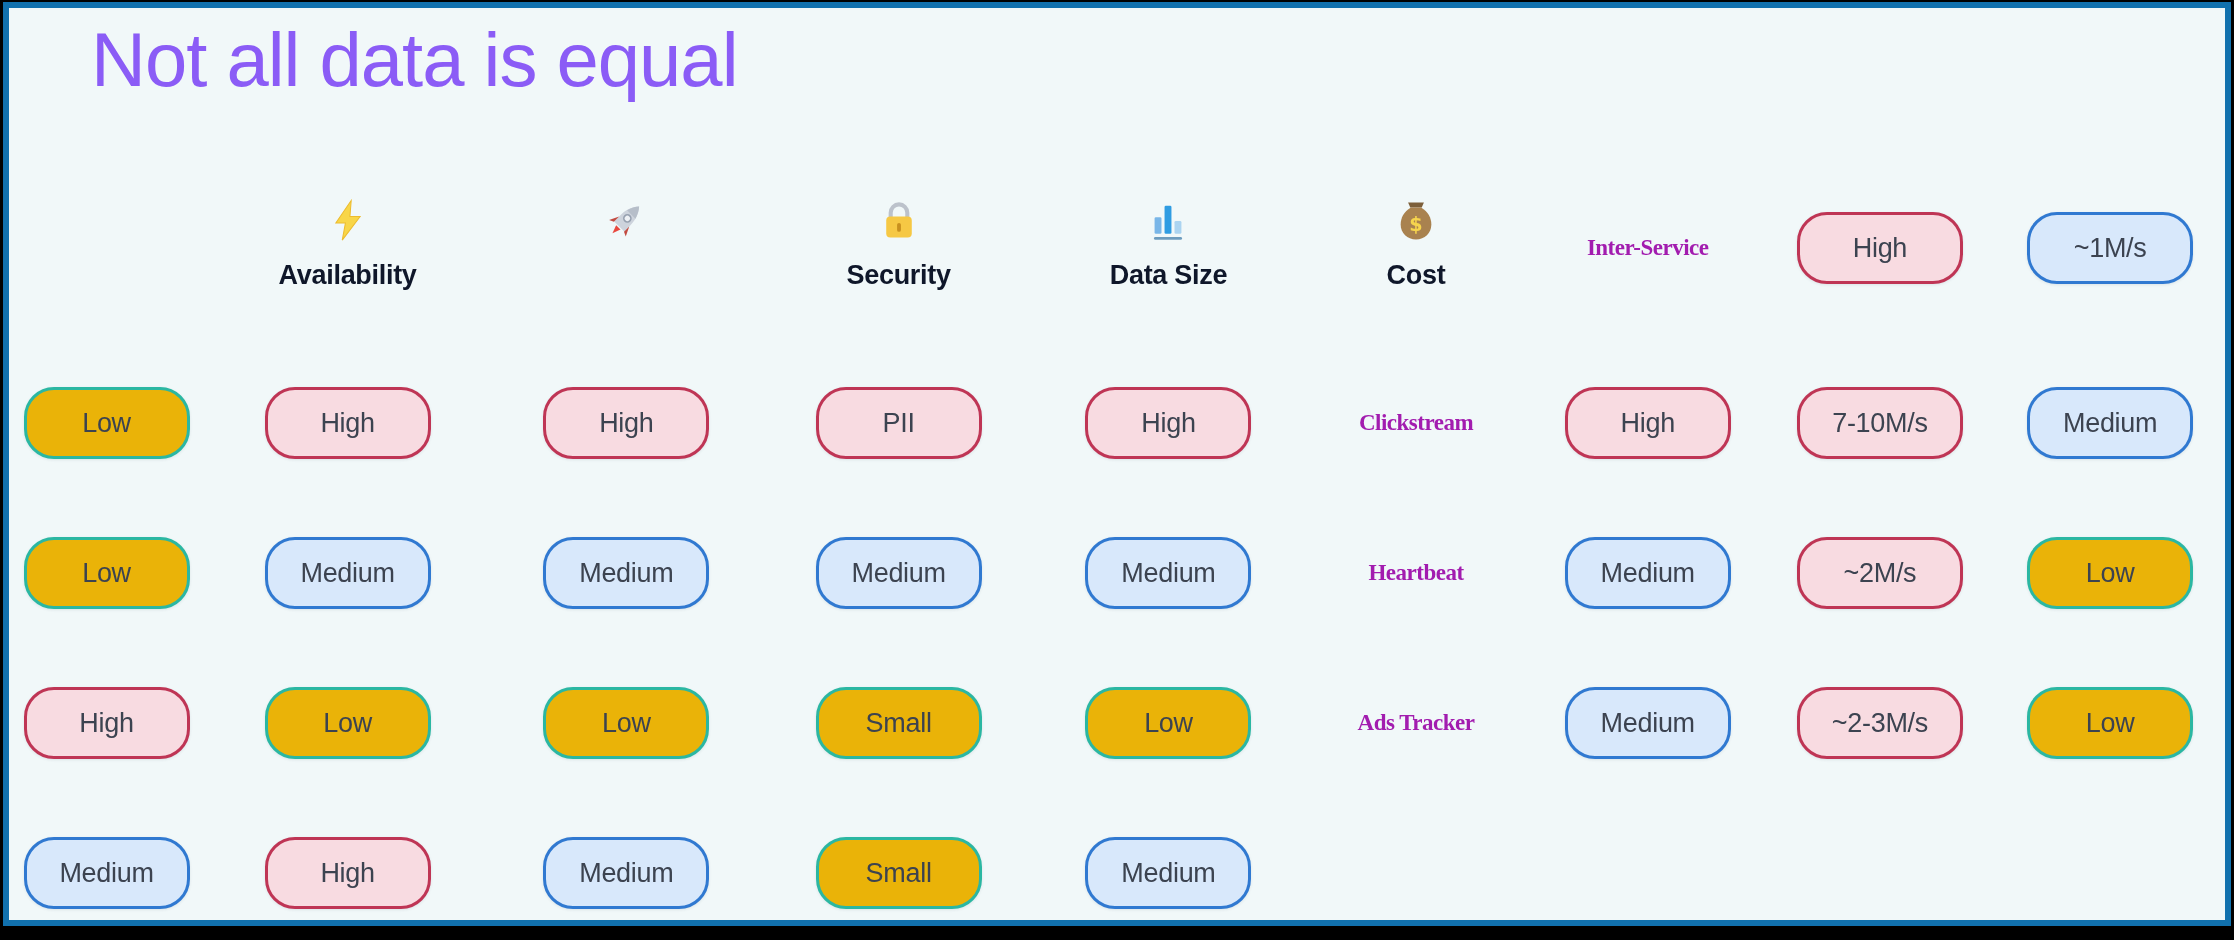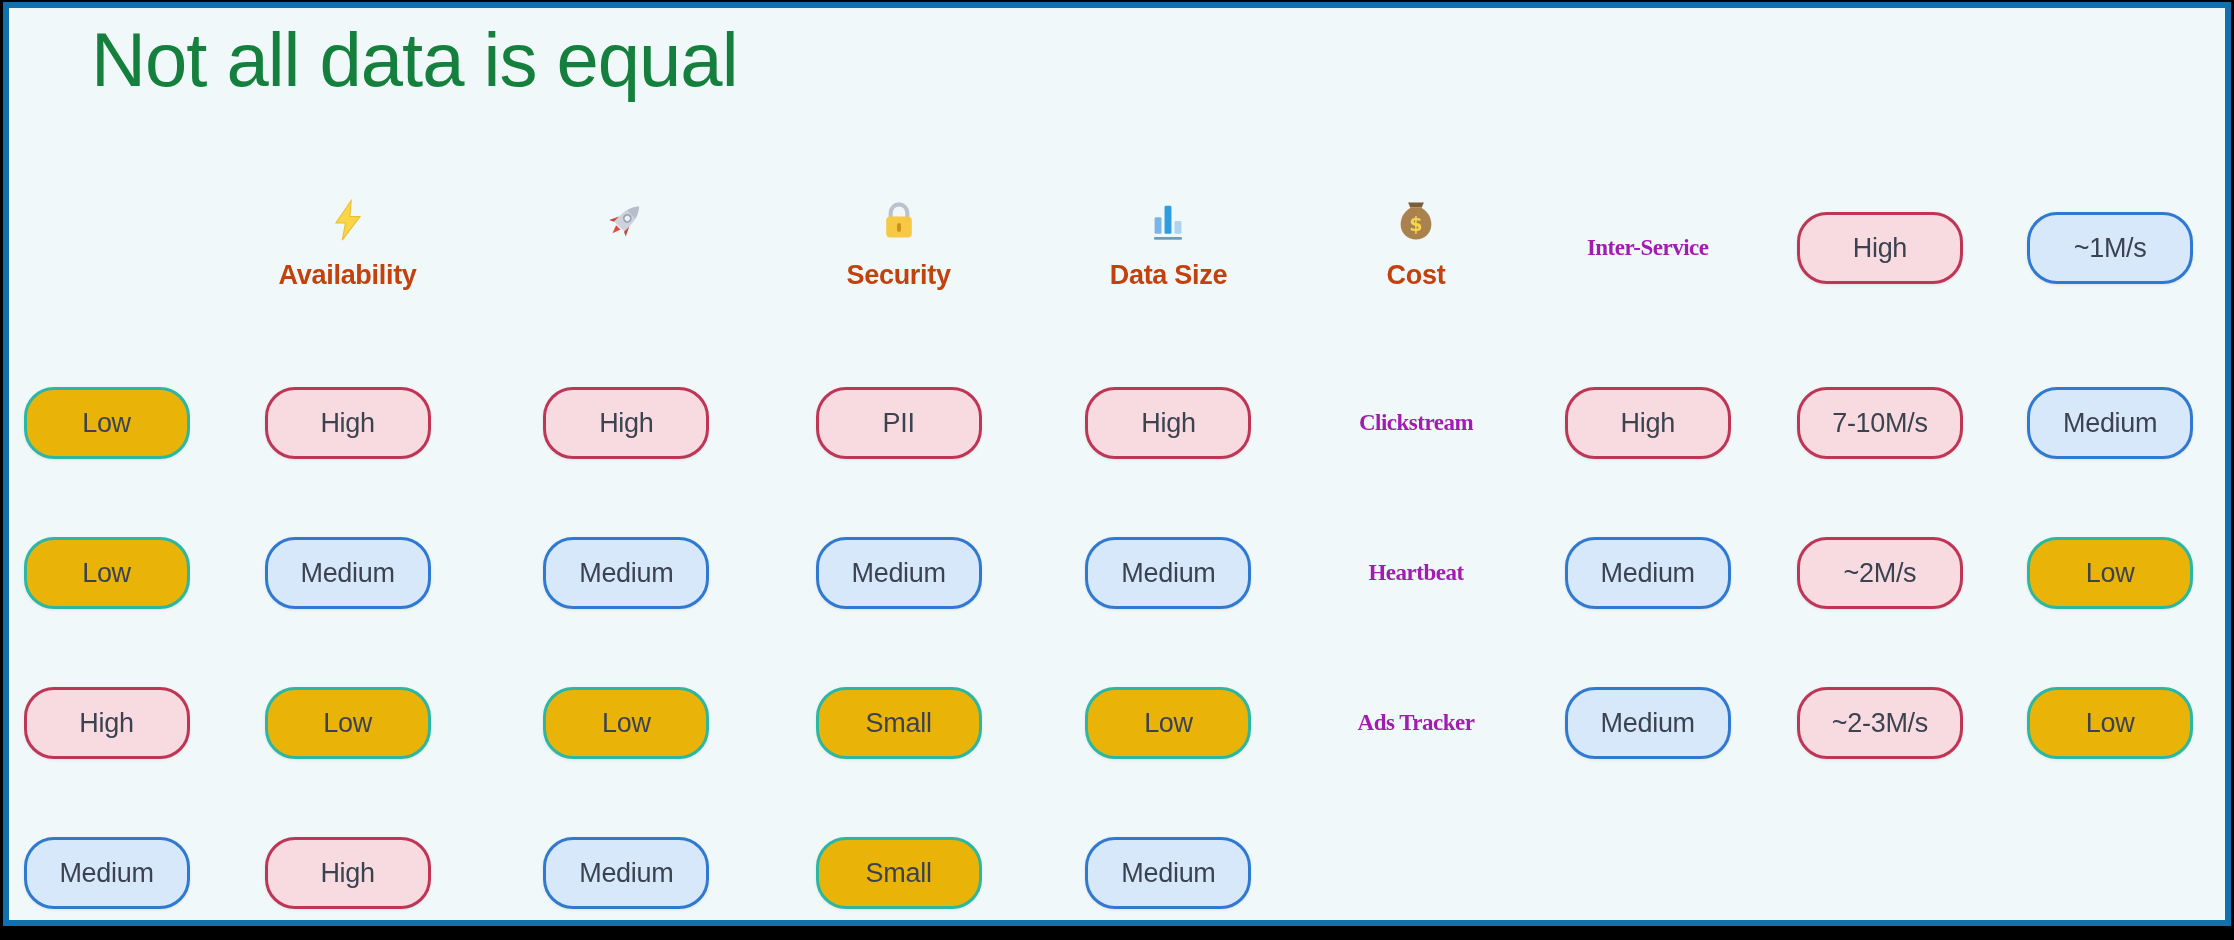--- a/index.html
+++ b/index.html
@@ -18,21 +18,21 @@
     border: 6px solid #1171ae;
     background: #f1f8f9;
     overflow: hidden;
   }
   .title {
     position: absolute;
     left: 82px; top: 8px;
     font-size: 76px;
     font-weight: 400;
     letter-spacing: -1px;
-    color: #15803d;
+    color: #8b5cf6;
   }
   .table {
     position: absolute;
     left: 0; top: 140px;
     width: 100%;
     display: grid;
     grid-template-columns: 195px 290fr 273fr 277fr 268fr 232fr 236fr 233fr 232fr;
     grid-template-rows: 200px repeat(4, 150px);
     align-items: center;
   }
@@ -45,21 +45,21 @@
     padding-top: 50px;
   }
   .icon { display: block; height: 46px; }
   .hlabel {
     margin-top: 14px;
     font-size: 27px;
     font-weight: bold;
     line-height: 1.3;
     text-align: center;
     max-width: 215px;
-    color: #c2410c;
+    color: #0f172a;
     letter-spacing: -0.3px;
   }
   .rlabel {
     font-size: 23px;
     font-weight: bold;
     color: #a21caf;
     text-align: center;
     letter-spacing: -0.5px;
     font-family: Liberation Serif, serif;
   }

